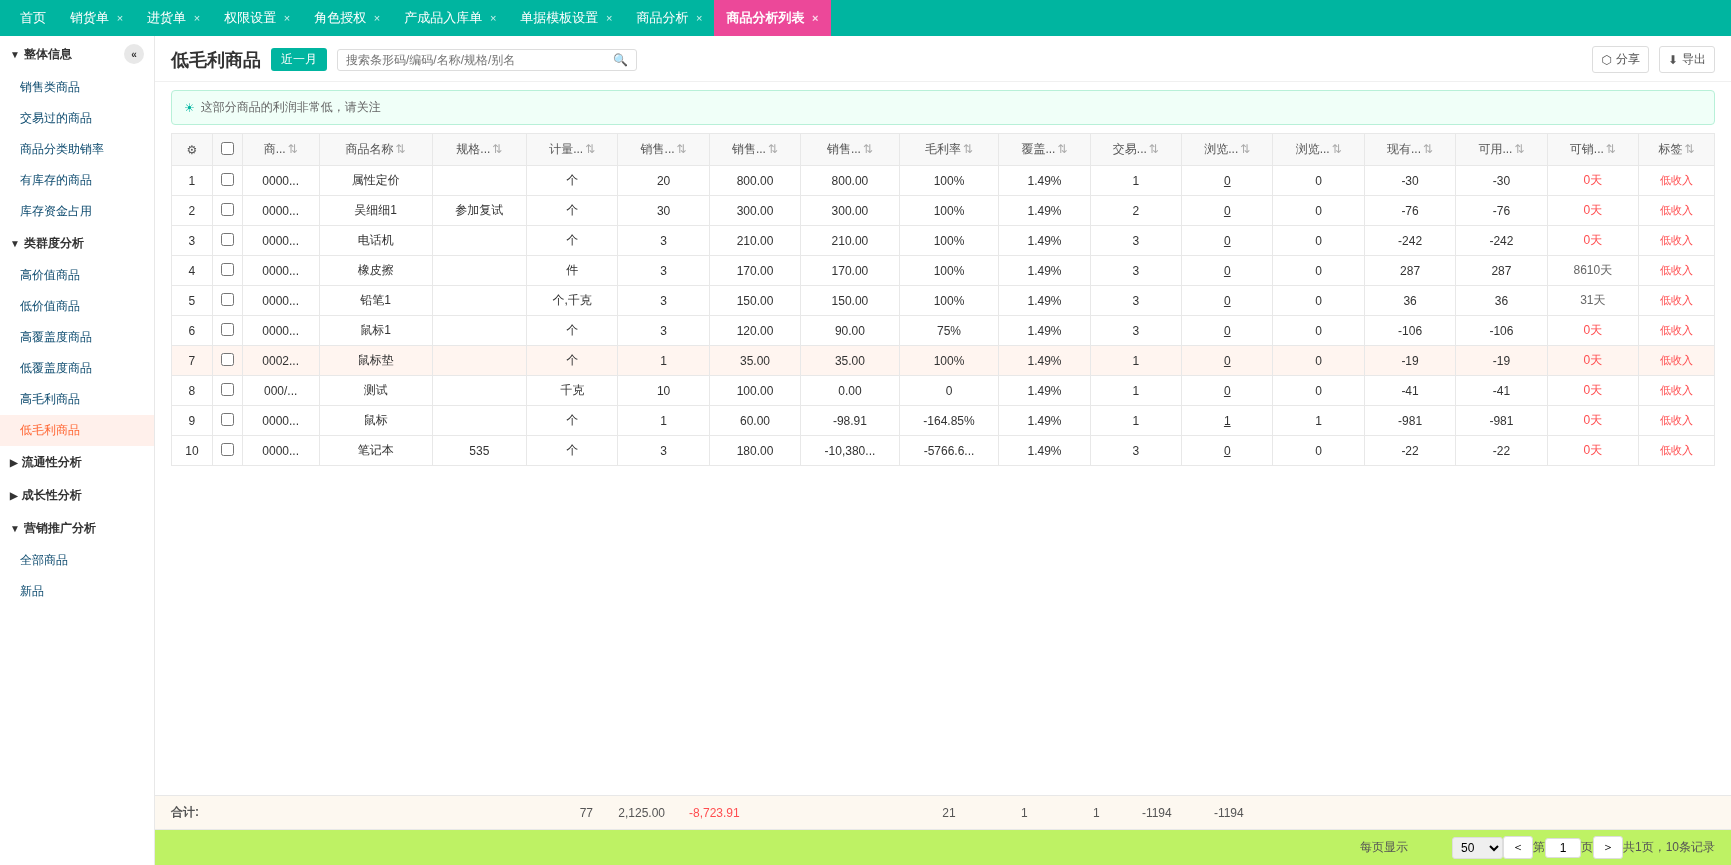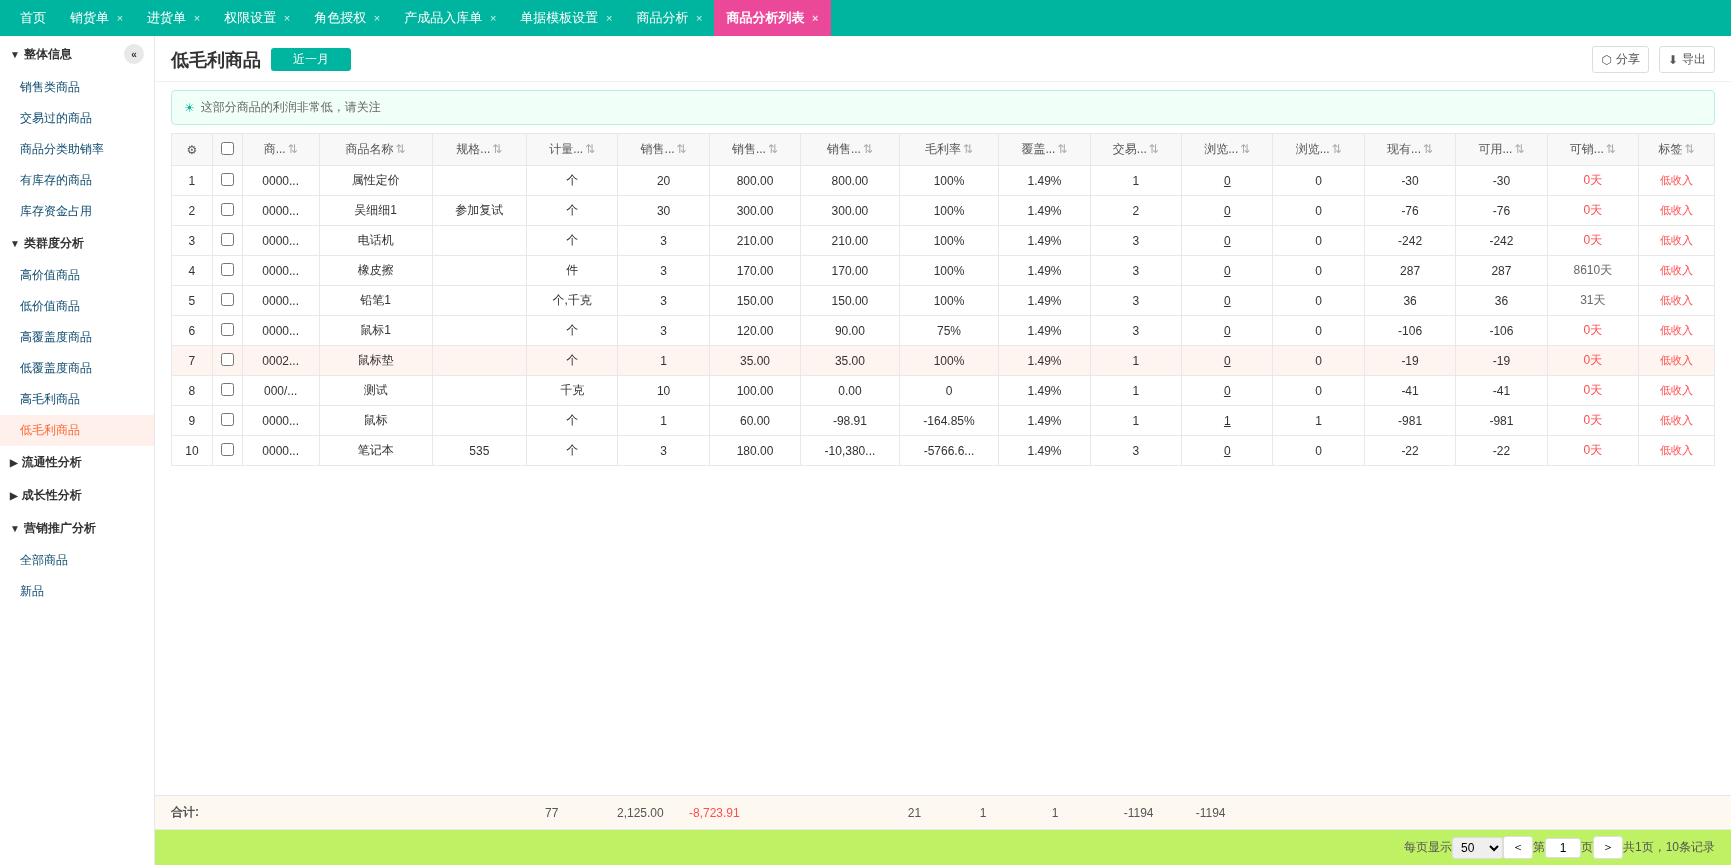--- a/index.html
+++ b/index.html
@@ -89,21 +89,21 @@
     }
     .page-title {
       font-size: 18px;
       font-weight: bold;
       color: #333;
     }
     .period-btn {
       background: #00b5a0;
       color: white;
       border: none;
-      padding: 3px 22px;
+      padding: 3px 10px;
       border-radius: 3px;
       cursor: pointer;
       font-size: 12px;
     }
     .search-box {
       display: flex;
       align-items: center;
       border: 1px solid #ddd;
       border-radius: 3px;
       padding: 3px 8px;
@@ -199,21 +199,21 @@
       border-top: 1px solid #e8e8e8;
       padding: 8px 16px;
       background: #fdf8f0;
       font-size: 12px;
       color: #555;
       gap: 12px;
       flex-shrink: 0;
     }
     .footer-label { font-weight: bold; margin-right: 16px; }
     .footer-cell {
-      text-align: left;
+      text-align: right;
       min-width: 60px;
       padding: 0 6px;
     }
 
     
     .pagination-bar {
       display: flex;
       align-items: center;
       justify-content: flex-end;
       padding: 6px 16px;
@@ -222,20 +222,21 @@
       gap: 0;
       font-size: 12px;
       color: #555;
       flex-shrink: 0;
     }
     .page-size-select {
       border: 1px solid #ddd;
       border-radius: 3px;
       padding: 2px 4px;
       font-size: 12px;
+      margin-left: 44px;
     }
     .page-nav-btn {
       border: 1px solid #ddd;
       background: white;
       padding: 2px 8px;
       cursor: pointer;
       border-radius: 3px;
     }
     .page-input {
       width: 36px;
@@ -304,20 +305,24 @@
     </div>
     <div class="sidebar-item">全部商品</div>
     <div class="sidebar-item">新品</div>
   </div>
 
   <div class="content-area">
 
     <div class="page-header">
       <span class="page-title">低毛利商品</span>
       <button class="period-btn">近一月</button>
+      <div class="search-box">
+        <input type="text" placeholder="搜索条形码/编码/名称/规格/别名" style="">
+        <span style="color:#aaa; cursor:pointer;">🔍</span>
+      </div>
       <div class="header-actions">
         <button class="action-btn">
           <span>⬡</span>
           <span>分享</span>
         </button>
         <button class="action-btn">
           <span>⬇</span>
           <span>导出</span>
         </button>
       </div>

